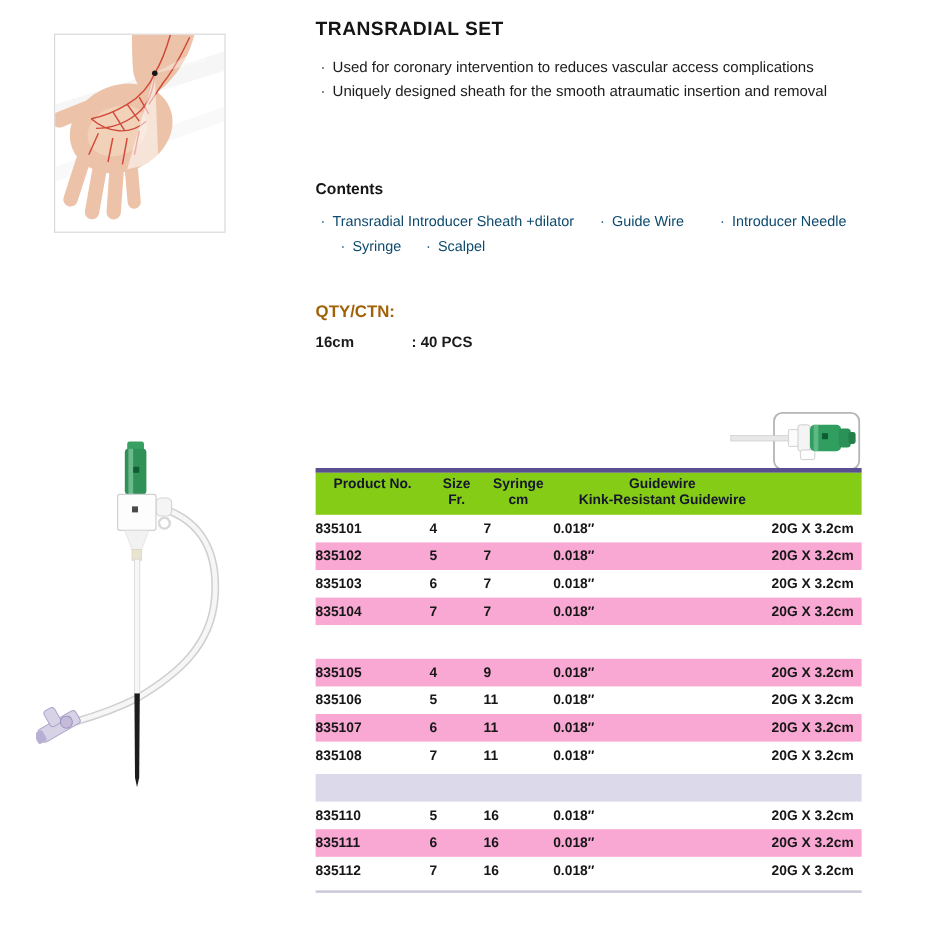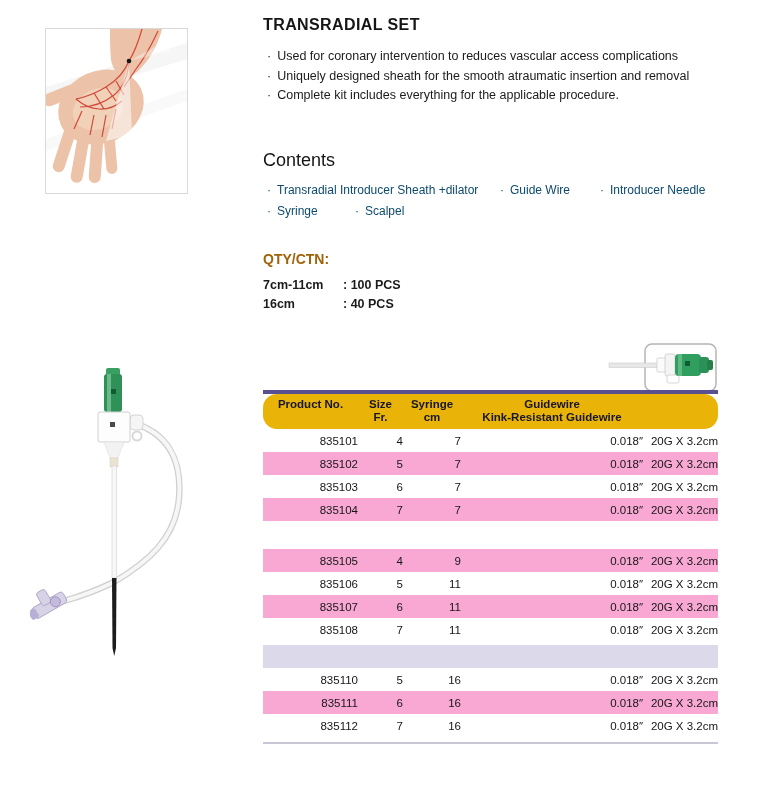--- a/index.html
+++ b/index.html
@@ -11,44 +11,44 @@
             border:1px solid #d9d9d9;background:#fff;}
 
   
   .head-block{position:absolute;left:263px;top:16px;width:500px;}
   .doc-title{font-size:16px;font-weight:bold;letter-spacing:.4px;color:#151515;margin:0 0 13px 0;}
   .feat-line{font-size:12.5px;font-weight:normal;line-height:19.5px;color:#1b1b1b;white-space:nowrap;}
   .b{display:inline-block;margin:0 6px 0 4px;}
 
   
   .contents-block{position:absolute;left:263px;top:150px;width:500px;}
-  .sec-head{font-size:18px;font-weight:normal;color:#151515;margin:0 0 9px 0;}
+  .sec-head{font-size:13px;font-weight:bold;color:#151515;margin:0 0 9px 0;}
   .cont-row{font-size:12px;font-weight:normal;line-height:21px;white-space:nowrap;color:#0c4a6e;}
   .cont-item{display:inline-block;}
-  .w1{width:233px;} .w2{width:100px;} .w3{width:88px;}
+  .w1{width:233px;} .w2{width:100px;} .w3{width:88px;text-align:center;}
 
   
   .qty-block{position:absolute;left:263px;top:251px;width:300px;}
   .qty-head{font-size:14px;font-weight:bold;margin:0 0 9px 0;color:#a16207;}
   .qty-line{font-size:12.5px;font-weight:bold;line-height:19px;color:#1b1b1b;}
   .qty-label{display:inline-block;width:80px;}
 
   
   .device-wrap{position:absolute;left:30px;top:358px;width:200px;height:305px;}
   .cannula-wrap{position:absolute;left:607px;top:342px;width:113px;height:53px;}
 
   
   .tbl{position:absolute;left:263px;top:390px;width:455px;}
   .tbl-topline{height:4px;background:#5a4f90;}
   .tr{display:grid;grid-template-columns:95px 45px 58px 182px 75px;}
-  .thead{background:#eab308;height:35px;border-radius:14px;}
+  .thead{background:#84cc16;height:35px;}
   .th{text-align:center;padding-top:4px;font-size:11.5px;font-weight:bold;color:#16162c;line-height:13px;}
   .th span{display:block;}
   .row{height:23px;align-items:center;}
-  .td{text-align:right;font-size:11.5px;font-weight:normal;color:#161616;}
+  .td{text-align:left;font-size:11.5px;font-weight:bold;color:#161616;}
   .shade{background:#f9a8d4;}
   .spacer-white{height:28px;background:#fff;}
   .spacer-shade{height:23px;background:#dcd9ea;margin-top:4px;}
   .tbl-bottomline{height:2px;background:#c9c6d6;margin-top:5px;}
 </style>
 </head>
 <body>
 
 <div id="page">
 
@@ -87,36 +87,34 @@
       <polygon points="83,32 60,112 86,106" fill="#ffffff" opacity="0.55"></polygon>
       <polygon points="83,32 120,12 126,22" fill="#ffffff" opacity="0.35"></polygon>
       <circle cx="83" cy="32" r="2.3" fill="#151515"></circle>
     </svg>
   </div>
 
   <div class="head-block">
     <h1 class="doc-title">TRANSRADIAL SET</h1>
     <div class="feat-line"><span class="b">·</span><span>Used for coronary intervention to reduces vascular access complications</span></div>
     <div class="feat-line"><span class="b">·</span><span>Uniquely designed sheath for the smooth atraumatic insertion and removal</span></div>
-    <div class="feat-line"><span class="b">·</span><span>Complete kit includes everything for the applicable procedure.</span></div>
   </div>
 
   <div class="contents-block">
     <h2 class="sec-head">Contents</h2>
     <div class="cont-row">
       <span class="cont-item w1"><span class="b">·</span><span>Transradial Introducer Sheath +dilator</span></span><span class="cont-item w2"><span class="b">·</span><span>Guide Wire</span></span><span class="cont-item"><span class="b">·</span><span>Introducer Needle</span></span>
     </div>
     <div class="cont-row">
       <span class="cont-item w3"><span class="b">·</span><span>Syringe</span></span><span class="cont-item"><span class="b">·</span><span>Scalpel</span></span>
     </div>
   </div>
 
   <div class="qty-block">
     <h2 class="qty-head">QTY/CTN:</h2>
-    <div class="qty-line"><span class="qty-label">7cm-11cm</span><span>: 100 PCS</span></div>
     <div class="qty-line"><span class="qty-label">16cm</span><span>: 40 PCS</span></div>
   </div>
 
   <div class="device-wrap">
     <svg width="200" height="305" viewBox="0 0 200 305">
 
       <path d="M 100 64 C 138 74, 152 102, 149 140 C 146 180, 118 204, 84 224 C 66 233, 48 239, 34 243" fill="none" stroke="#cfcfcf" stroke-width="6.5" stroke-linecap="round"></path>
       <path d="M 100 64 C 138 74, 152 102, 149 140 C 146 180, 118 204, 84 224 C 66 233, 48 239, 34 243" fill="none" stroke="#f6f6f6" stroke-width="4" stroke-linecap="round"></path>
 
       <g transform="rotate(-30 22 248)">

